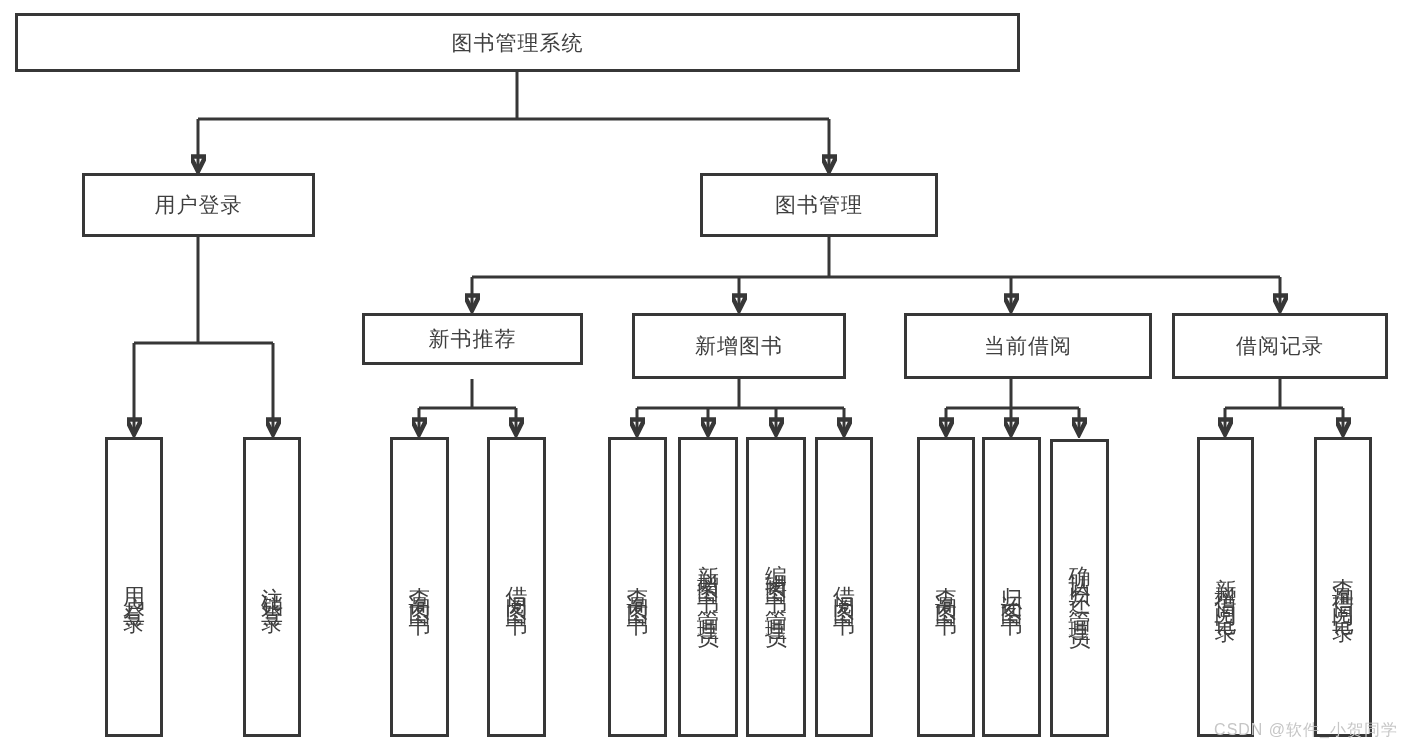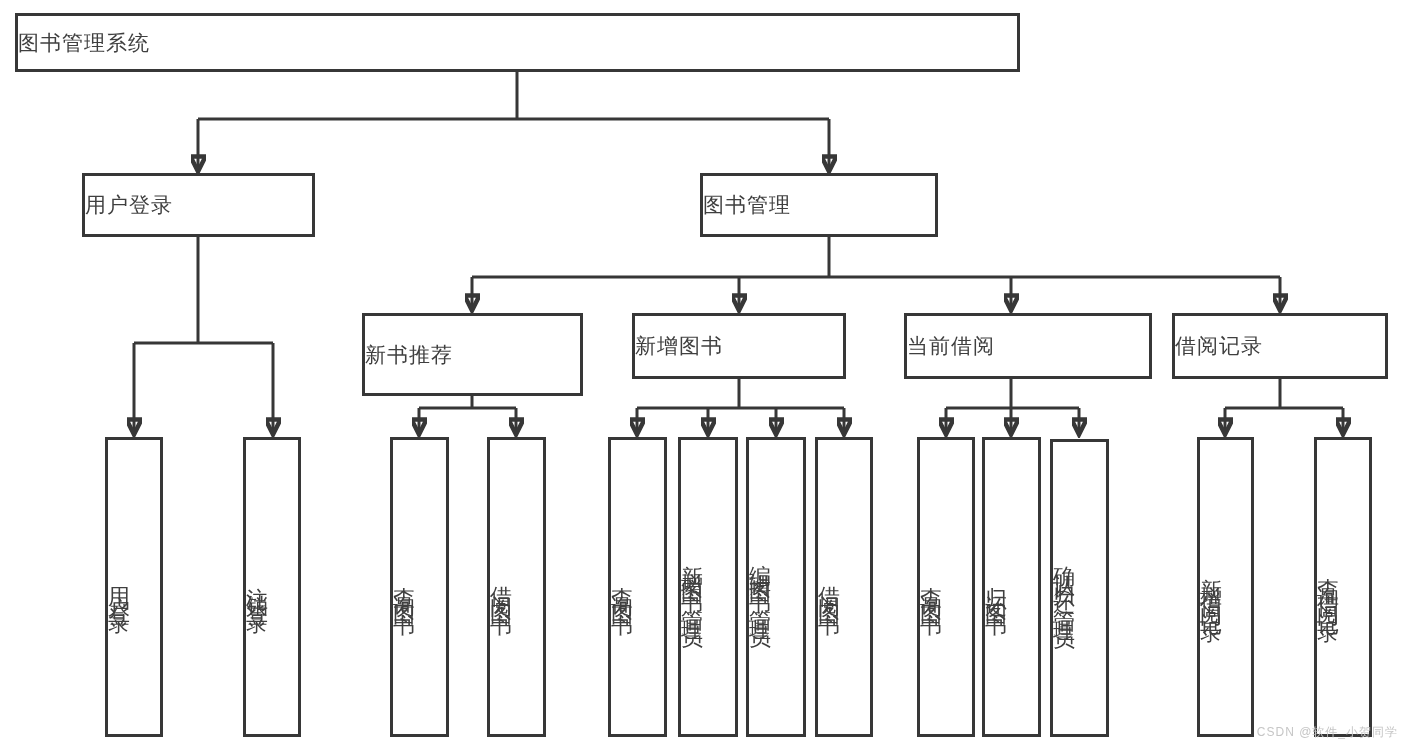--- a/index.html
+++ b/index.html
@@ -12,21 +12,21 @@
     font-family: "Liberation Sans", sans-serif;
     color: #3f3f3f;
     overflow: hidden;
   }
   .node {
     position: absolute;
     background: #ffffff;
     border: 3px solid #373737;
     display: flex;
     align-items: center;
-    justify-content: flex-start;
+    justify-content: center;
     text-align: center;
   }
   .h-label {
     font-size: 21px;
     letter-spacing: 1px;
     white-space: nowrap;
   }
   .v-label {
     font-size: 22px;
     line-height: 1;
@@ -42,21 +42,21 @@
   }
   svg.connectors path {
     stroke: #373737;
     stroke-width: 3;
     fill: none;
   }
   .watermark {
     position: absolute;
     right: 7px;
     bottom: 6px;
-    font-size: 12px;
+    font-size: 16px;
     color: #c6c6c6;
     letter-spacing: 1px;
     white-space: nowrap;
   }
 </style>
 </head>
 <body>
 
 <div id="canvas">
 
@@ -100,21 +100,21 @@
     <span class="h-label">图书管理系统</span>
   </div>
 
   <div class="node" style="left:82px; top:173px; width:233px; height:64px;">
     <span class="h-label">用户登录</span>
   </div>
   <div class="node" style="left:700px; top:173px; width:238px; height:64px;">
     <span class="h-label">图书管理</span>
   </div>
 
-  <div class="node" style="left:362px; top:313px; width:221px; height:83px;">
+  <div class="node" style="left:362px; top:313px; width:221px; height:52px;">
     <span class="h-label">新书推荐</span>
   </div>
   <div class="node" style="left:632px; top:313px; width:214px; height:66px;">
     <span class="h-label">新增图书</span>
   </div>
   <div class="node" style="left:904px; top:313px; width:248px; height:66px;">
     <span class="h-label">当前借阅</span>
   </div>
   <div class="node" style="left:1172px; top:313px; width:216px; height:66px;">
     <span class="h-label">借阅记录</span>

